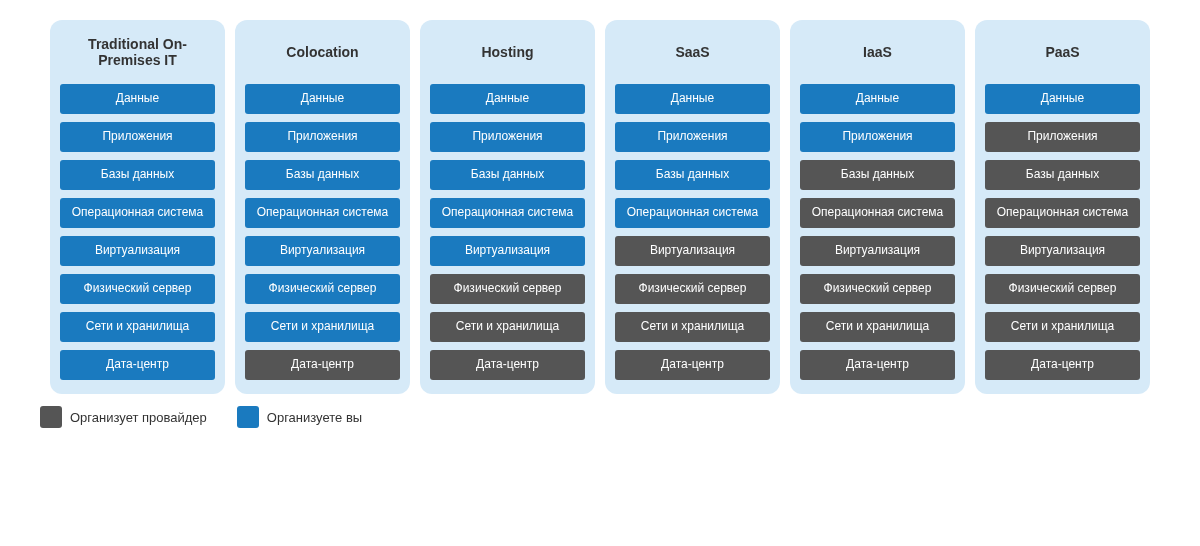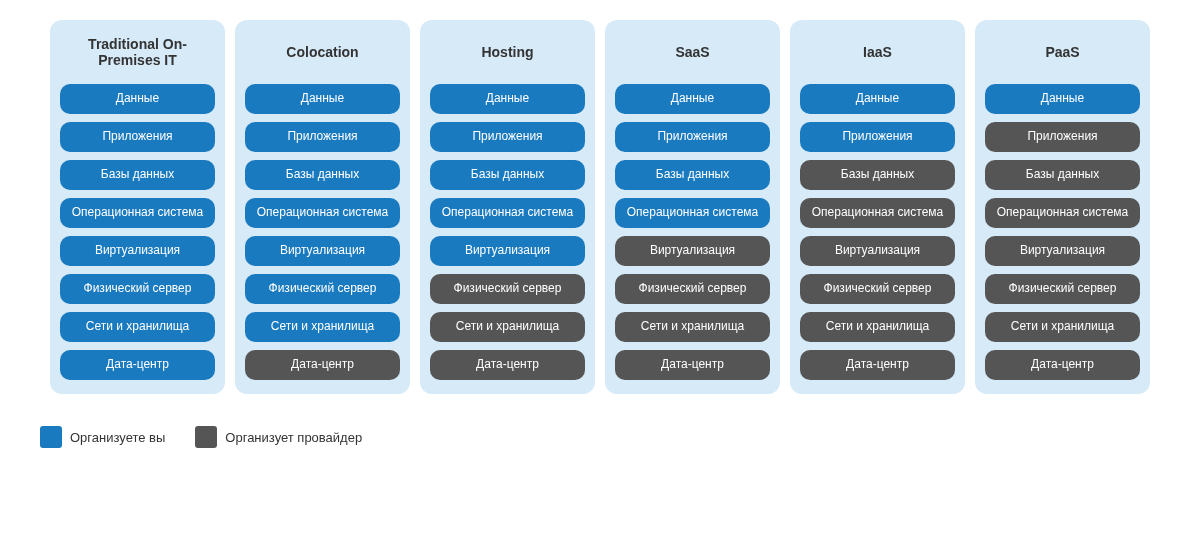--- a/index.html
+++ b/index.html
@@ -6,21 +6,21 @@
     body {
       font-family: Arial, sans-serif;
       background: #fff;
       padding: 20px;
       width: 1200px;
       min-height: 546px;
     }
     .main-container {
       display: flex;
       flex-direction: column;
-      gap: 24px;
+      gap: 4px;
     }
     .columns-row {
       display: flex;
       gap: 10px;
       justify-content: center;
     }
     .column {
       background: #d6eaf8;
       border-radius: 12px;
       padding: 14px 10px 14px 10px;
@@ -38,21 +38,21 @@
       text-align: center;
       margin-bottom: 6px;
       min-height: 36px;
       display: flex;
       align-items: center;
       justify-content: center;
     }
     .item-btn {
       width: 100%;
       border: none;
-      border-radius: 10px;
+      border-radius: 3px;
       padding: 7px 0;
       font-size: 12px;
       font-weight: 500;
       text-align: center;
       cursor: default;
       line-height: 1.3;
       min-height: 30px;
       display: flex;
       align-items: center;
       justify-content: center;
@@ -156,21 +156,21 @@
         <div class="item-btn dark">Базы данных</div>
         <div class="item-btn dark">Операционная система</div>
         <div class="item-btn dark">Виртуализация</div>
         <div class="item-btn dark">Физический сервер</div>
         <div class="item-btn dark">Сети и хранилища</div>
         <div class="item-btn dark">Дата-центр</div>
       </div>
     </div>
   <div class="legend">
     <div class="legend-item">
+      <div class="legend-box legend-box-dark"></div>
+      <span>Организует провайдер</span>
+    </div>
+    <div class="legend-item">
       <div class="legend-box legend-box-blue"></div>
       <span>Организуете вы</span>
-    </div>
-    <div class="legend-item">
-      <div class="legend-box legend-box-dark"></div>
-      <span>Организует провайдер</span>
     </div>
   </div>
 </div>
 
 </body></html>

